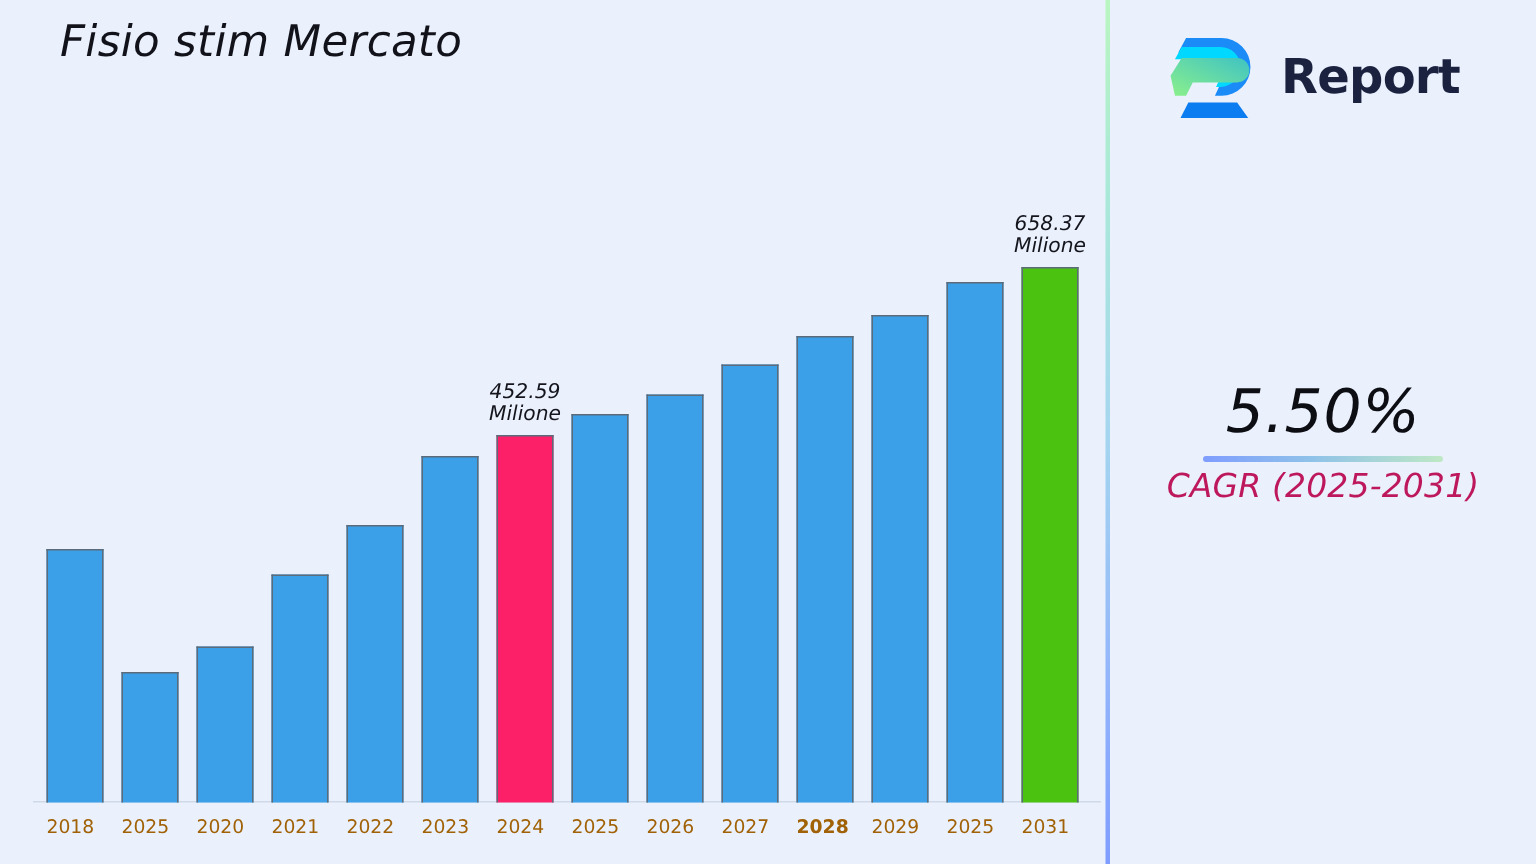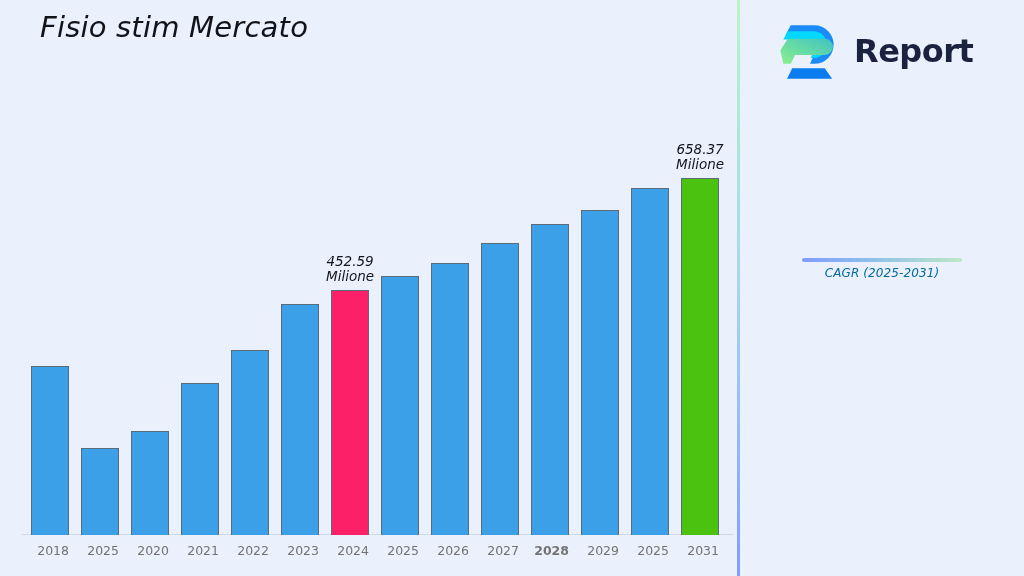--- a/index.html
+++ b/index.html
@@ -77,23 +77,23 @@
     font-size: 13.5px;
     font-style: italic;
     color: #14141c;
     line-height: 15px;
     white-space: nowrap;
   }
   .tick-label {
     position: absolute;
     top: 543px;
     width: 38px;
-    text-align: right;
+    text-align: left;
     font-size: 12.5px;
-    color: #737373;
+    color: #a16207;
   }
 
   
   #divider {
     position: absolute;
     left: 737px; top: 0;
     width: 3px; height: 576px;
     background: linear-gradient(to bottom, #b9f6c0 0%, #a9e9d8 22%, #a6d8ee 48%, #93b6fb 78%, #7f9dff 100%);
   }
 
@@ -135,23 +135,23 @@
     letter-spacing: 0.5px;
   }
   #cagr-rule {
     margin: 6px auto 4px auto;
     width: 160px;
     height: 4px;
     background: linear-gradient(to right, #7f9dff 0%, #8fc2e9 45%, #bfe8c5 100%);
     border-radius: 2px;
   }
   #cagr-caption {
-    font-size: 12px;
-    font-style: italic;
-    color: #0369a1;
+    font-size: 22px;
+    font-style: italic;
+    color: #be185d;
     letter-spacing: 0.1px;
   }
 </style>
 </head>
 <body>
 
 <div id="stage">
 
   <div id="chart-panel">
 
@@ -248,18 +248,19 @@
 
           <path d="M30 72 H74 l10 14 H23 z" fill="#0b7df0"></path>
         </svg>
       </span>
       <span id="logo-wordmark">
         <div>Report</div>
       </span>
     </div>
 
     <div id="cagr-block">
+      <div id="cagr-value">5.50%</div>
       <div id="cagr-rule"></div>
       <div id="cagr-caption">CAGR (2025-2031)</div>
     </div>
 
   </div>
 </div>
 
 </body></html>

